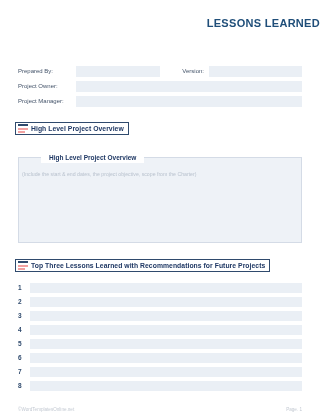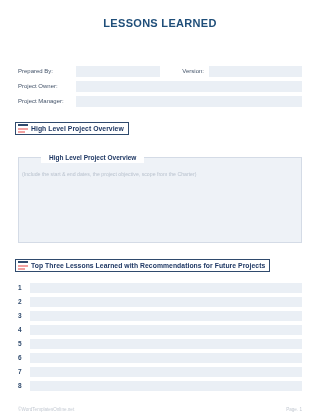--- a/index.html
+++ b/index.html
@@ -18,21 +18,21 @@
   .page {
     position: relative;
     width: 320px;
     height: 414px;
     background: #ffffff;
     box-sizing: border-box;
   }
 
   
   .doc-title {
-    text-align: center;
+    text-align: right;
     font-size: 11px;
     font-weight: bold;
     letter-spacing: 0.3px;
     color: #1f4e79;
     margin: 17px 0 0 0;
     padding: 0;
   }
 
   
   .info-block {

